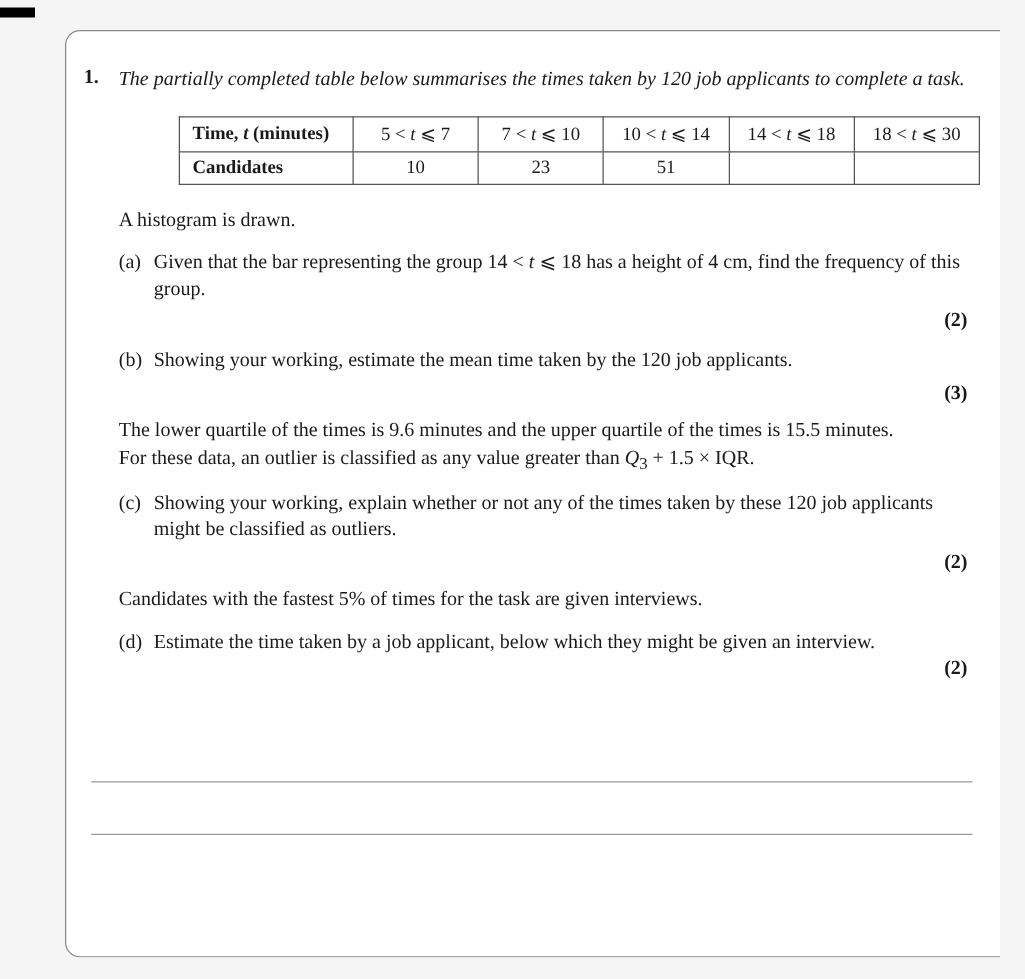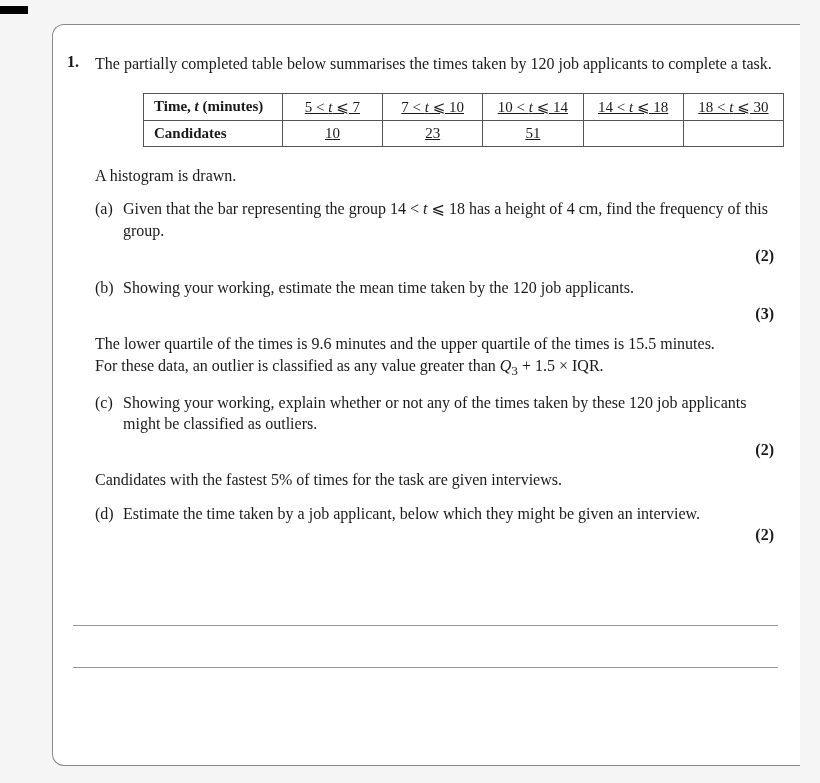--- a/index.html
+++ b/index.html
@@ -29,35 +29,35 @@
     background: #fff;
     border: 1px solid #888;
     border-radius: 12px;
     border-right: none;
     border-top-right-radius: 0;
     border-bottom-right-radius: 0;
     padding: 28px 16px 0 14px;
   }
   .qrow { display: flex; }
   .qnum { width: 28px; font-weight: bold; flex: 0 0 28px; }
-  .qtext { flex: 1; line-height: 1.35; }
+  .qtext { flex: 1; line-height: 1.35; font-style: italic; }
   .tablewrap { margin: 18px 0 18px 40px; }
   table.freq {
     border-collapse: collapse;
     font-size: 15px;
     margin-left: 36px;
   }
   table.freq td, table.freq th {
     border: 1px solid #555;
     padding: 4px 8px;
     text-align: center;
     font-weight: normal;
   }
   table.freq td.hdr { text-align: left; font-weight: bold; width: 140px; padding-left:10px; padding-right:10px;}
-  table.freq td.cell { width: 102px; height: 26px; text-decoration: underline; }
+  table.freq td.cell { width: 102px; height: 26px; }
   .para { margin: 16px 0 0 28px; line-height: 1.35; }
   .sub { display: flex; margin-left: 28px; margin-top: 12px; line-height: 1.35; }
   .sub .lbl { width: 28px; flex: 0 0 28px; }
   .sub .txt { flex: 1; }
   .marks { text-align: right; font-weight: bold; margin: 6px 10px 0 0; }
   .block { margin-top: 10px; }
   .answerlines { margin-top: 40px; padding: 0 6px; }
   .answerlines .ln {
     height: 42px;
     border-bottom: 1px solid #999;

